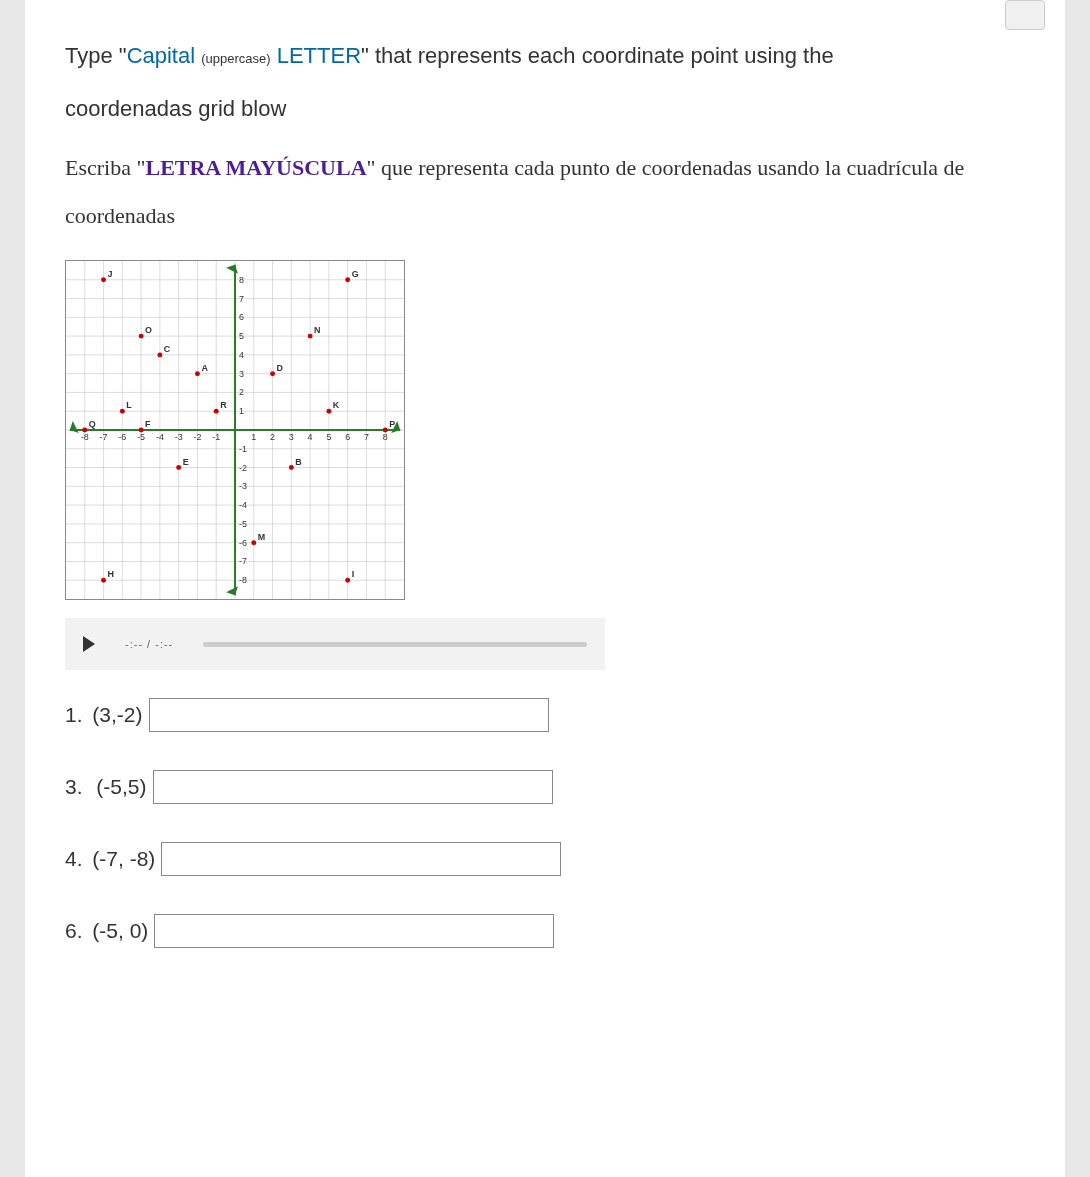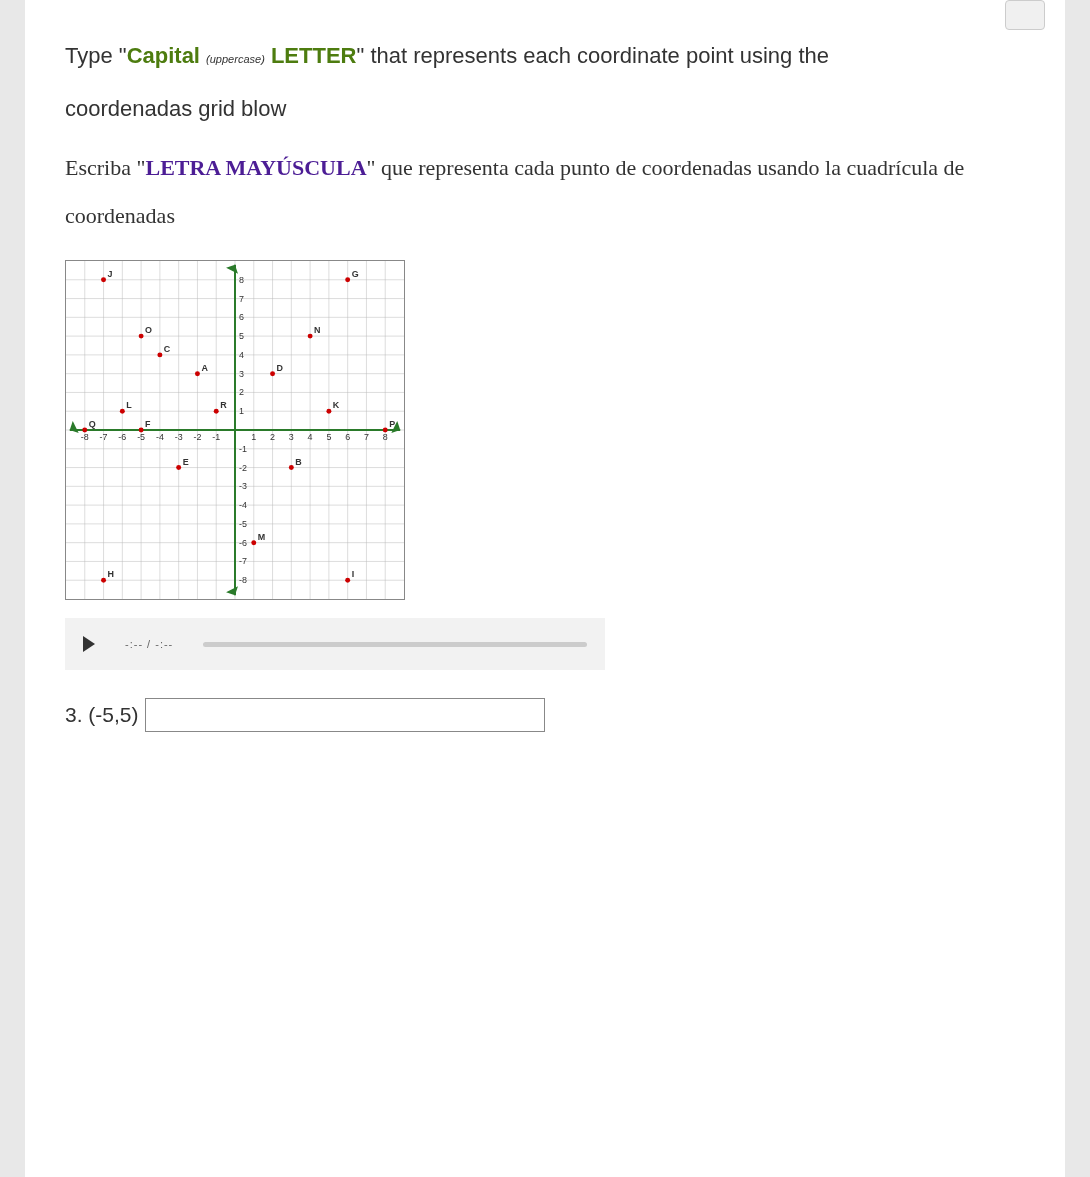--- a/index.html
+++ b/index.html
@@ -31,23 +31,23 @@
       font-size: 22px;
       line-height: 2.4;
       margin-bottom: 8px;
     }
     .instr-es {
       font-family: Georgia, 'Times New Roman', serif;
       font-size: 22px;
       line-height: 2.2;
       margin-bottom: 20px;
     }
-    .red { color: #4d7c0f; font-weight: bold; }
+    .red { color: #0369a1; font-weight: normal; }
     .red2 { color: #4c1d95; font-weight: bold; }
-    .upper { font-size: 11px; font-style: italic; }
+    .upper { font-size: 13px; }
     .chart-wrap {
       width: 340px;
       height: 340px;
       border: 1px solid #888;
       position: relative;
       background: #fff;
       margin-bottom: 18px;
     }
     .audio {
       display: flex;
@@ -222,17 +222,29 @@
   </div>
 
   <div class="audio">
     <div class="play-btn"></div>
     <div class="time">-:-- / -:--</div>
     <div class="track"></div>
   </div>
 
   <div id="questions">
       <div class="qrow">
-        <span><span>3.</span><span style="margin-left: 0;"> (-5,5)</span></span>
+        <span><span>1.</span><span style="margin-left: 4px;"> (3,-2)</span></span>
+        <input type="text" style="">
+      </div>
+      <div class="qrow">
+        <span><span>3.</span><span style="margin-left: 8px;"> (-5,5)</span></span>
+        <input type="text" style="">
+      </div>
+      <div class="qrow">
+        <span><span>4.</span><span style="margin-left: 4px;"> (-7, -8)</span></span>
+        <input type="text" style="">
+      </div>
+      <div class="qrow">
+        <span><span>6.</span><span style="margin-left: 4px;"> (-5, 0)</span></span>
         <input type="text" style="">
       </div>
     </div>
 </div>
 
 </body></html>

